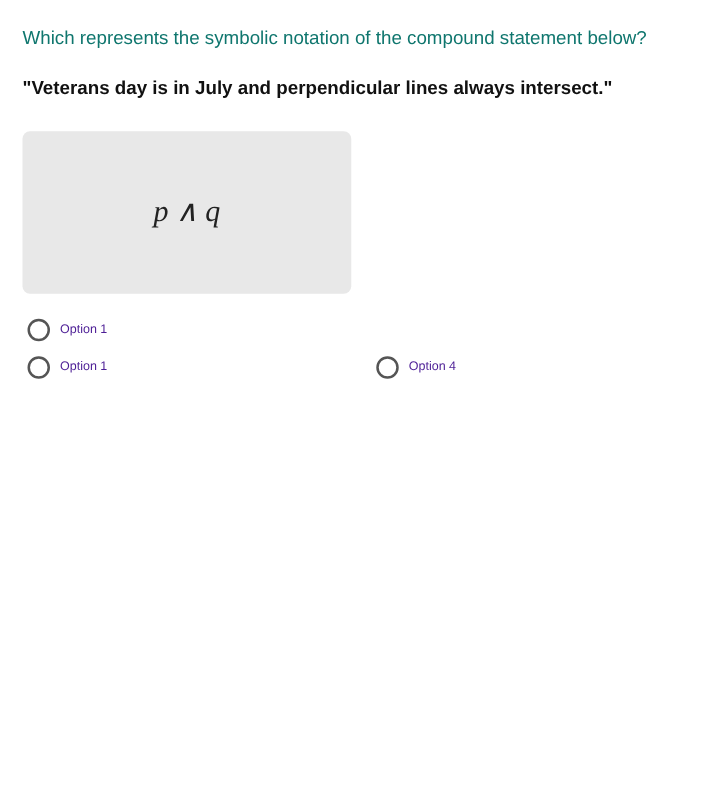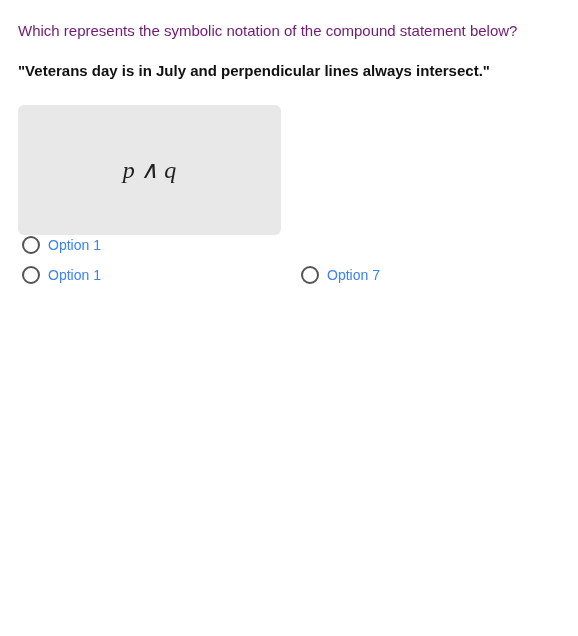--- a/index.html
+++ b/index.html
@@ -14,21 +14,21 @@
       background-color: #ffffff;
       font-family: Arial, sans-serif;
       padding: 20px 18px;
       color: #111;
     }
 
     .question-text {
       font-size: 15px;
       line-height: 1.45;
       margin-bottom: 18px;
-      color: #701a75;
+      color: #0f766e;
     }
 
     .statement-text {
       font-size: 15px;
       font-weight: bold;
       margin-bottom: 24px;
       line-height: 1.4;
     }
 
     .options-grid {
@@ -45,42 +45,42 @@
     .option-box {
       background-color: #e8e8e8;
       border-radius: 6px;
       height: 130px;
       display: flex;
       align-items: center;
       justify-content: center;
       font-size: 22px;
       font-style: italic;
       color: #222;
-      margin-bottom: 1px;
+      margin-bottom: 20px;
     }
 
     .option-label-row {
       display: flex;
       align-items: center;
       gap: 8px;
       padding-left: 4px;
     }
 
     .radio-circle {
       width: 18px;
       height: 18px;
       border-radius: 50%;
       border: 2px solid #555;
       background: white;
       flex-shrink: 0;
     }
 
     .option-label-text {
-      font-size: 14px;
-      color: #3b82f6;
+      font-size: 10px;
+      color: #4c1d95;
       text-align: right;
     }
 
     .formula {
       font-style: italic;
       font-family: 'Times New Roman', serif;
       font-size: 24px;
     }
   </style>
 </head>
@@ -108,17 +108,17 @@
   <div class="option-wrapper">
     <div class="option-label-row">
       <div class="radio-circle"></div>
       <span class="option-label-text">Option 1</span>
     </div>
   </div>
 
   <div class="option-wrapper">
     <div class="option-label-row">
       <div class="radio-circle"></div>
-      <span class="option-label-text">Option 7</span>
+      <span class="option-label-text">Option 4</span>
     </div>
   </div>
 
 </div>
 
 </body></html>

